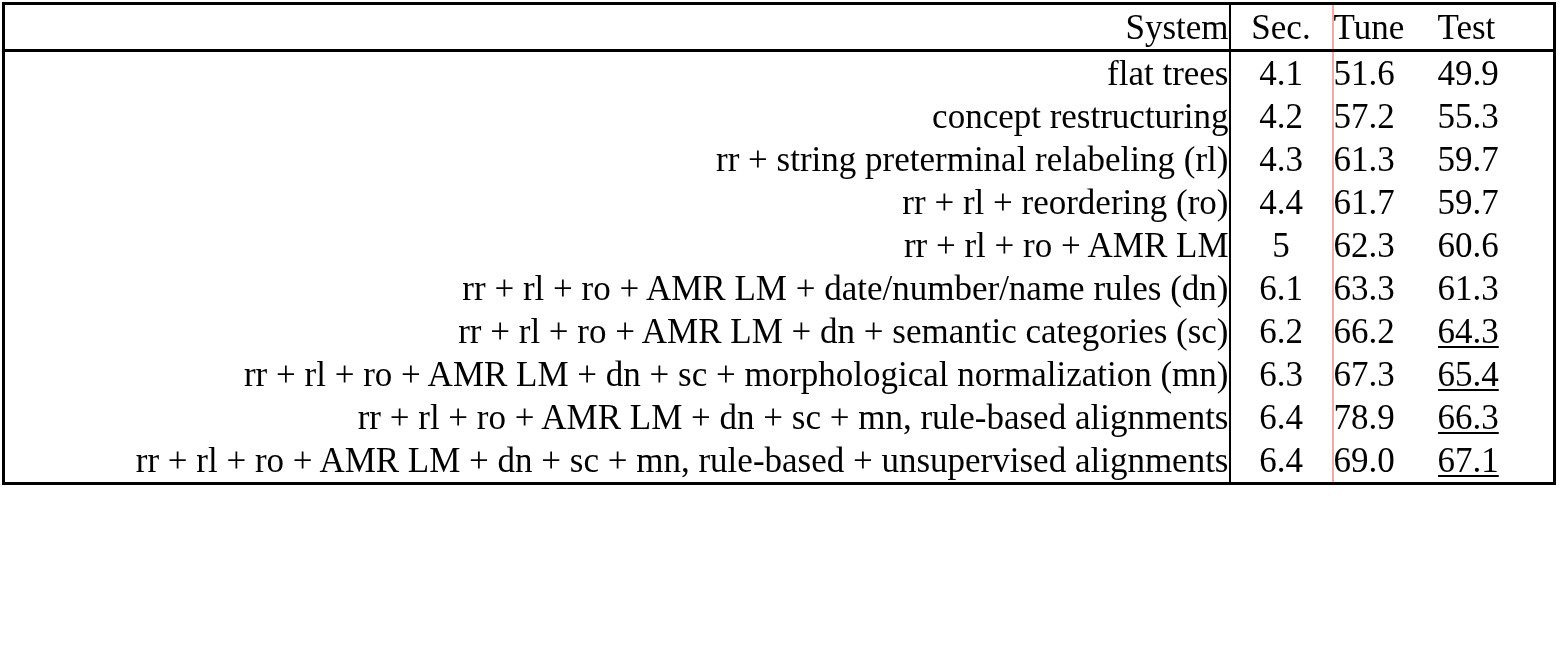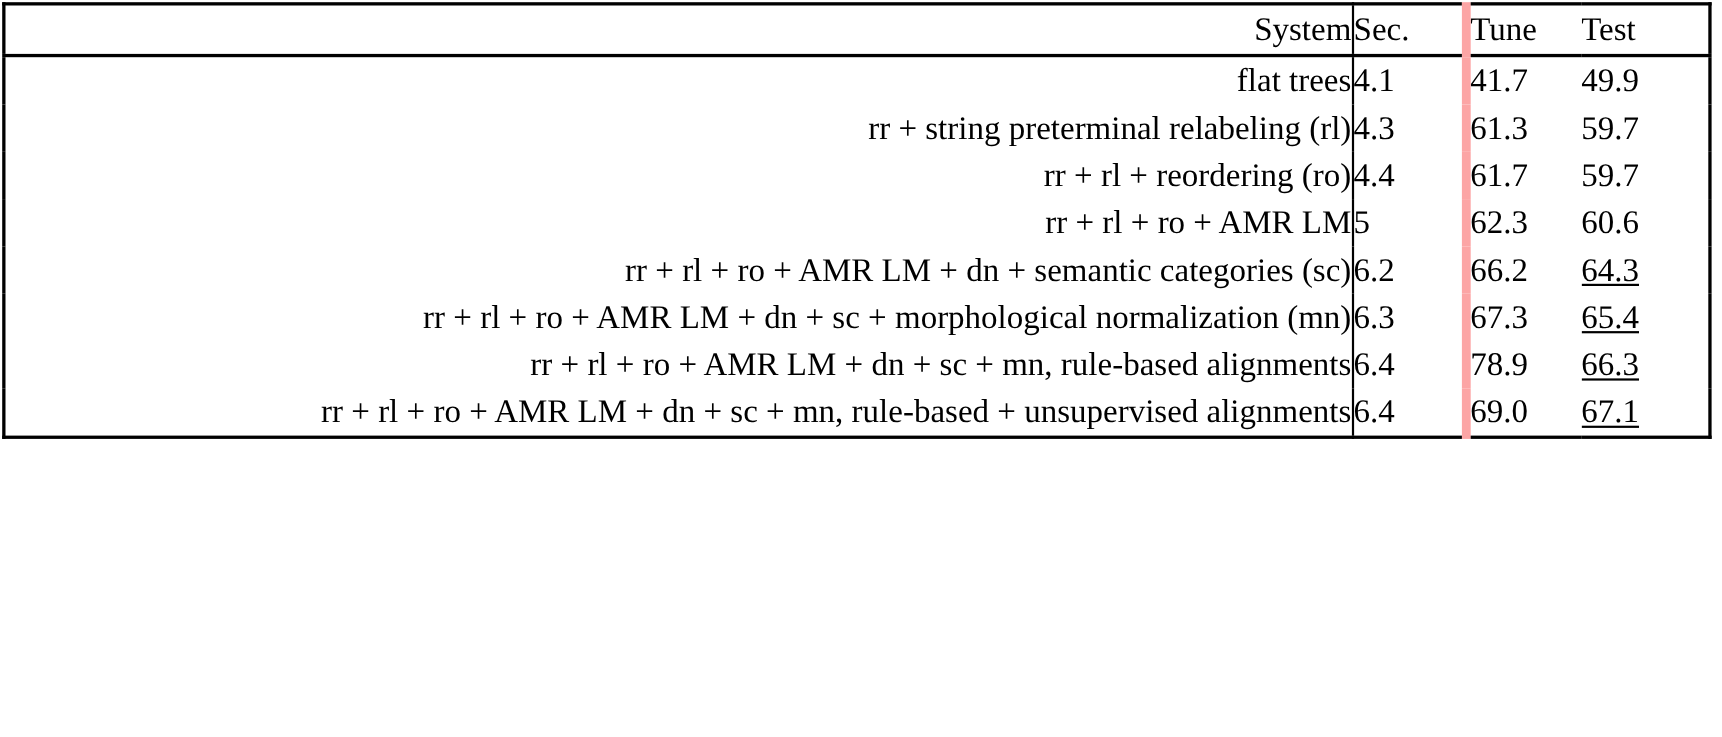--- a/index.html
+++ b/index.html
@@ -19,21 +19,21 @@
     position: absolute;
     left: 2px;
     top: 2px;
     width: 1551px;
   }
 
   table.results {
     border-collapse: collapse;
     width: 1551px;
     table-layout: fixed;
-    font-size: 30px;
+    font-size: 35px;
     line-height: 1.0;
   }
 
   table.results col.c-system { width: 1226px; }
   table.results col.c-sec    { width: 103px; }
   table.results col.c-tune   { width: 105px; }
   table.results col.c-test   { width: 117px; }
 
   table.results th,
   table.results td {
@@ -53,23 +53,23 @@
     border-right: 3px solid #000;
   }
 
   
   .cell-system {
     text-align: right;
     padding-right: 14px;
     border-right: 2px solid #000;
   }
   .cell-sec {
-    text-align: left;
+    text-align: center;
     padding-left: 12px;
-    border-right: 8px solid #fca5a5;
+    border-right: 2px solid #fca5a5;
   }
   .cell-tune {
     text-align: left;
     padding-left: 12px;
   }
   .cell-test {
     text-align: left;
     padding-left: 16px;
   }
 
@@ -109,40 +109,52 @@
         <th class="cell-system">System</th>
         <th class="cell-sec">Sec.</th>
         <th class="cell-tune">Tune</th>
         <th class="cell-test">Test</th>
       </tr>
     </thead>
     <tbody class="section section-this-work" id="tbody-this-work">
         <tr>
           <td class="cell-system">flat trees</td>
           <td class="cell-sec">4.1</td>
-          <td class="cell-tune">41.7</td>
+          <td class="cell-tune">51.6</td>
           <td class="cell-test">49.9</td>
+        </tr>
+        <tr>
+          <td class="cell-system">concept restructuring</td>
+          <td class="cell-sec">4.2</td>
+          <td class="cell-tune">57.2</td>
+          <td class="cell-test">55.3</td>
         </tr>
         <tr>
           <td class="cell-system">rr + string preterminal relabeling (rl)</td>
           <td class="cell-sec">4.3</td>
           <td class="cell-tune bold">61.3</td>
           <td class="cell-test bold">59.7</td>
         </tr>
         <tr>
           <td class="cell-system">rr + rl + reordering (ro)</td>
           <td class="cell-sec">4.4</td>
           <td class="cell-tune bold">61.7</td>
           <td class="cell-test bold">59.7</td>
         </tr>
         <tr>
           <td class="cell-system">rr + rl + ro + AMR LM</td>
           <td class="cell-sec">5</td>
           <td class="cell-tune bold">62.3</td>
           <td class="cell-test bold">60.6</td>
+        </tr>
+        <tr>
+          <td class="cell-system">rr + rl + ro + AMR LM + date/number/name rules (dn)</td>
+          <td class="cell-sec">6.1</td>
+          <td class="cell-tune bold">63.3</td>
+          <td class="cell-test bold">61.3</td>
         </tr>
         <tr>
           <td class="cell-system">rr + rl + ro + AMR LM + dn + semantic categories (sc)</td>
           <td class="cell-sec">6.2</td>
           <td class="cell-tune bold">66.2</td>
           <td class="cell-test bold-underline">64.3</td>
         </tr>
         <tr>
           <td class="cell-system">rr + rl + ro + AMR LM + dn + sc + morphological normalization (mn)</td>
           <td class="cell-sec">6.3</td>

